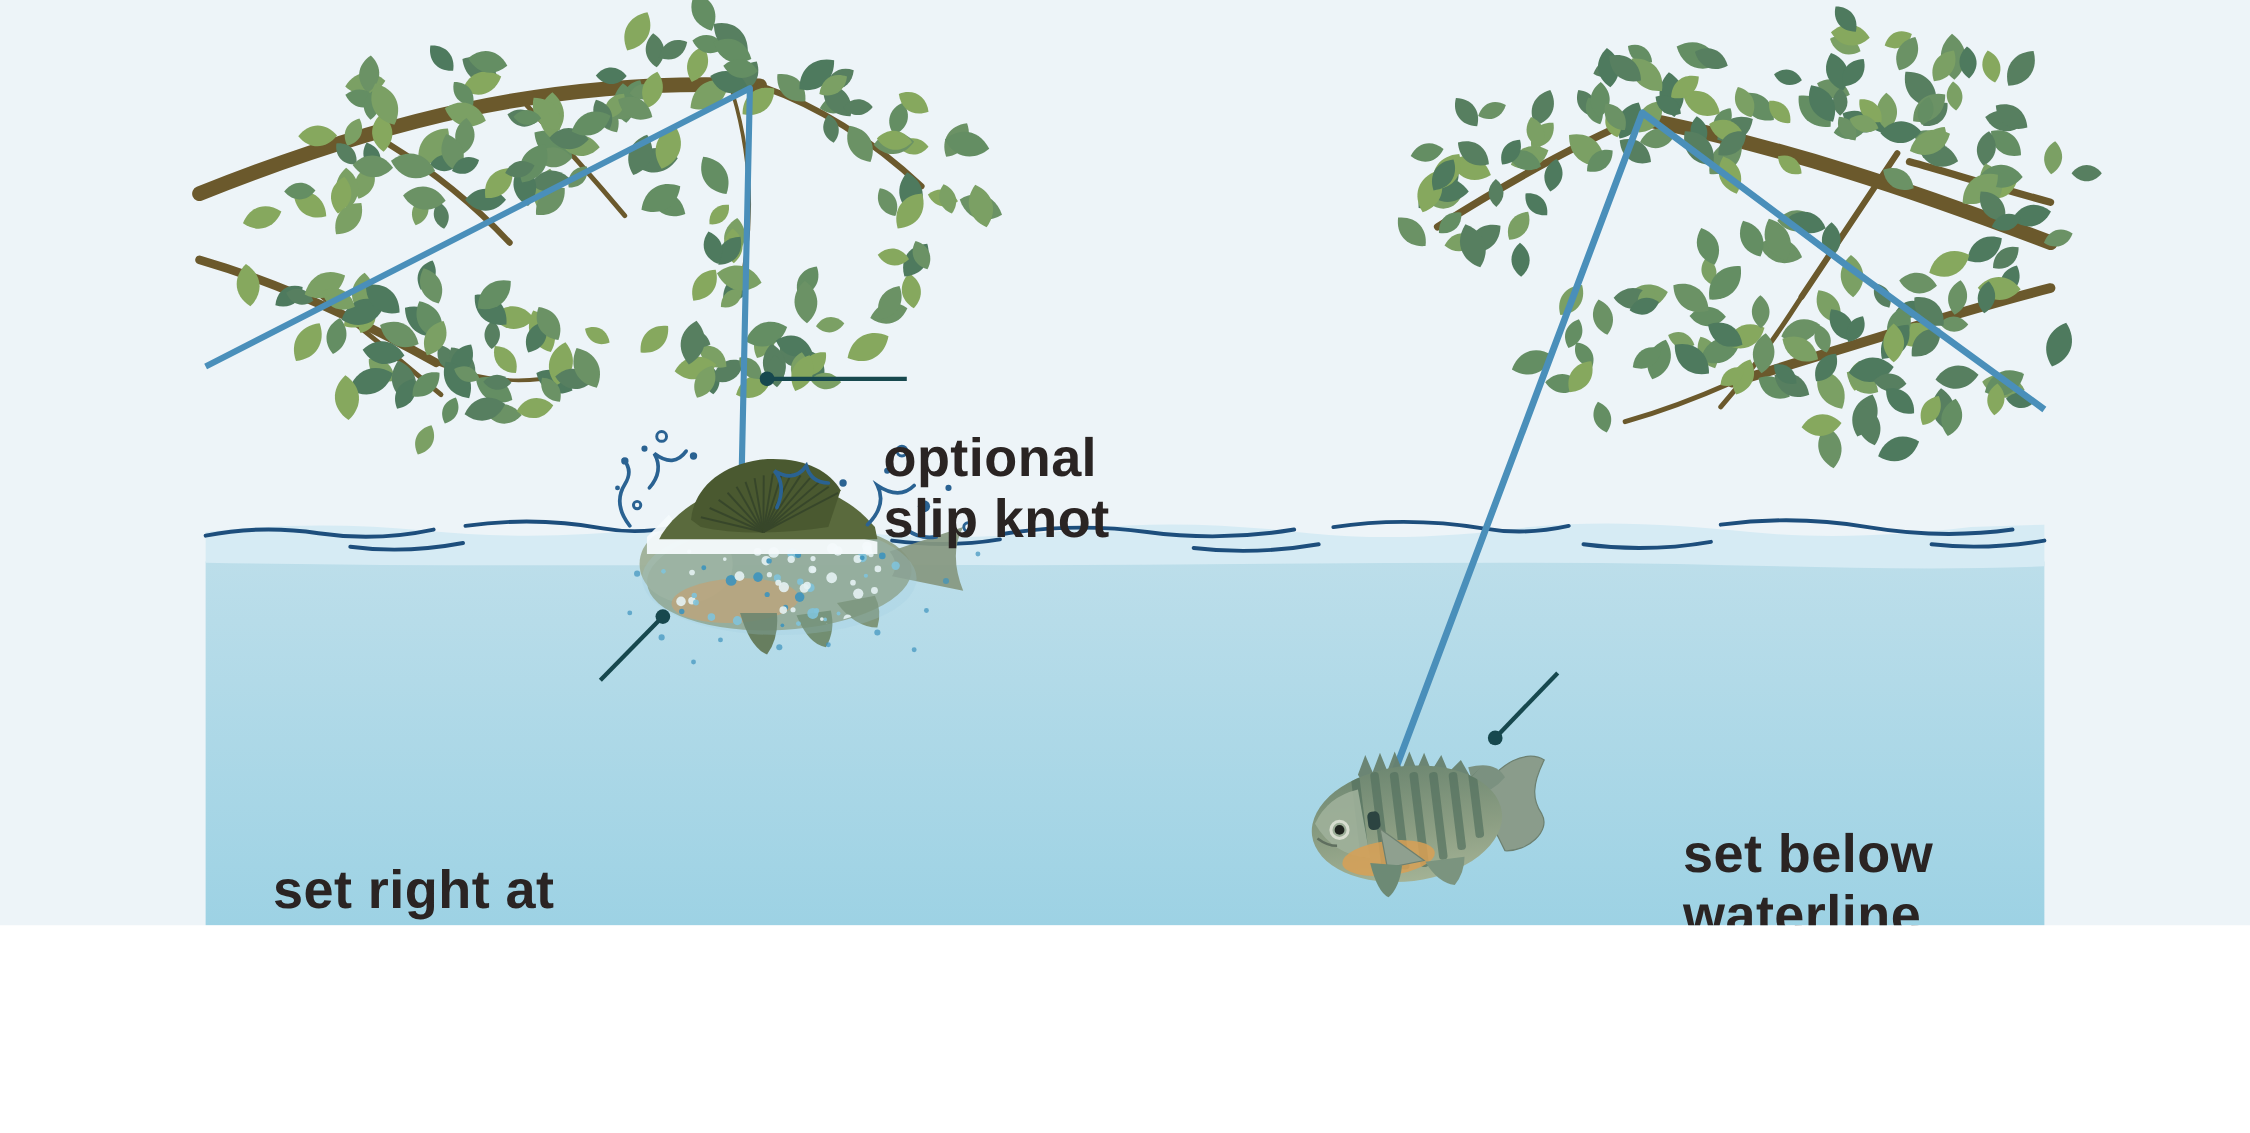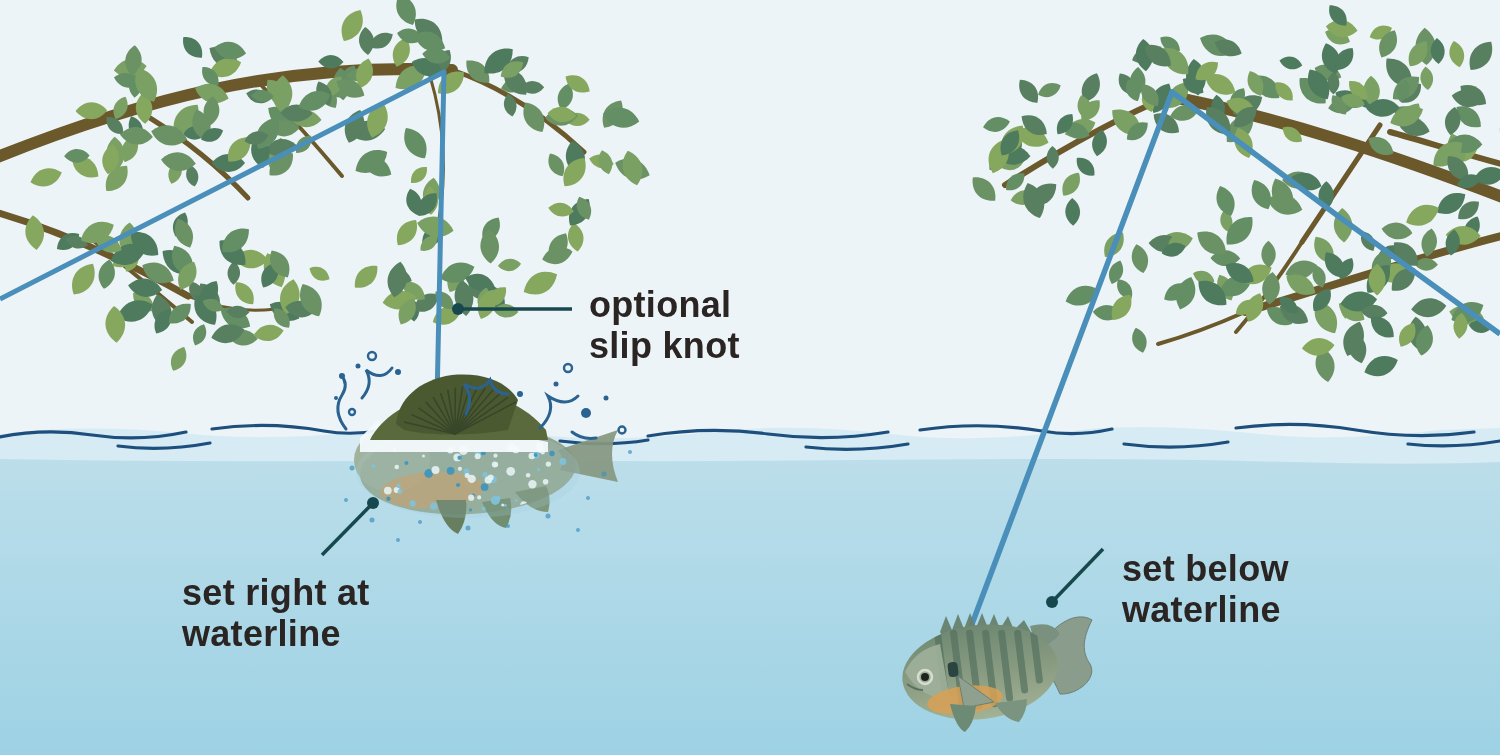--- a/index.html
+++ b/index.html
@@ -1,17 +1,17 @@
 <!DOCTYPE html>
 <html><head>
 <meta charset="utf-8">
 <style>
   html,body{margin:0;padding:0;background:#ffffff;}
   .scene{
-    position:relative;width:1500px;height:755px;overflow:hidden;
+    position:relative;width:1500px;height:617px;overflow:hidden;
     font-family:"Liberation Sans",sans-serif;
     background:var(--sky,#edf4f8);
   }
   .scene svg{position:absolute;left:0;top:0;width:100%;height:100%;display:block;}
   .label{
     position:absolute;
     font-weight:700;font-size:36px;line-height:41px;letter-spacing:.3px;
     color:var(--label-text,#2a2423);
     white-space:pre-line;
   }

